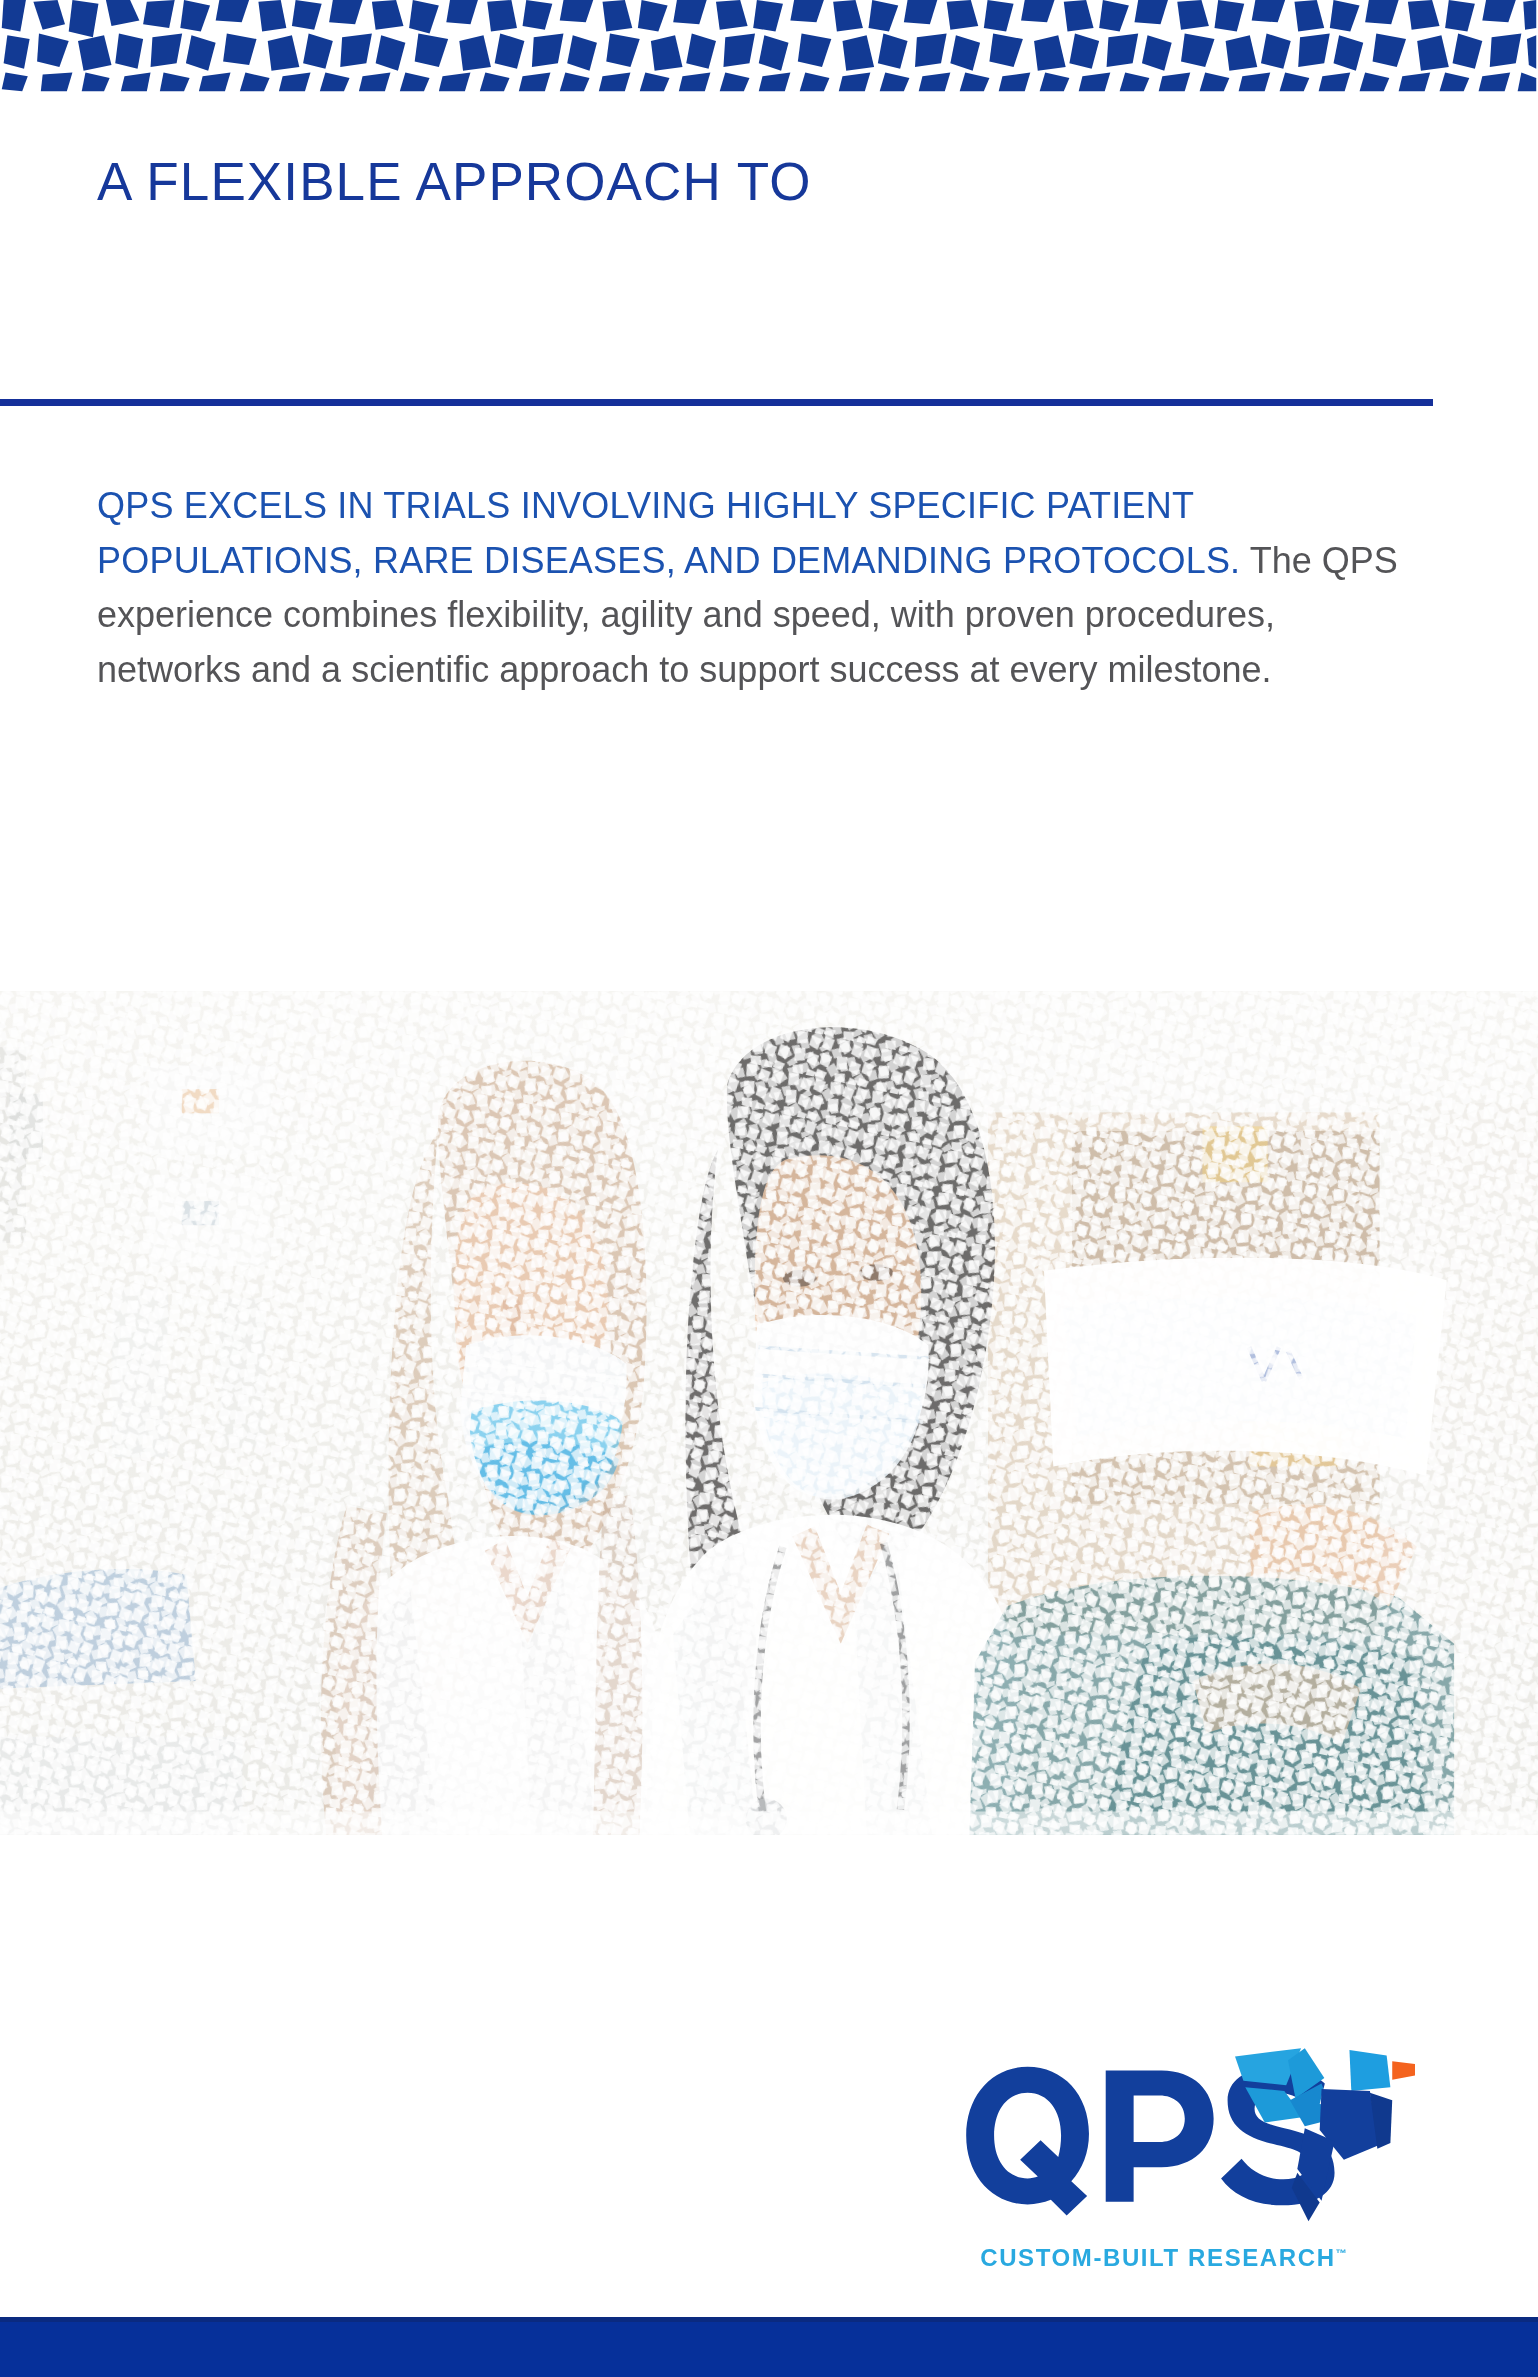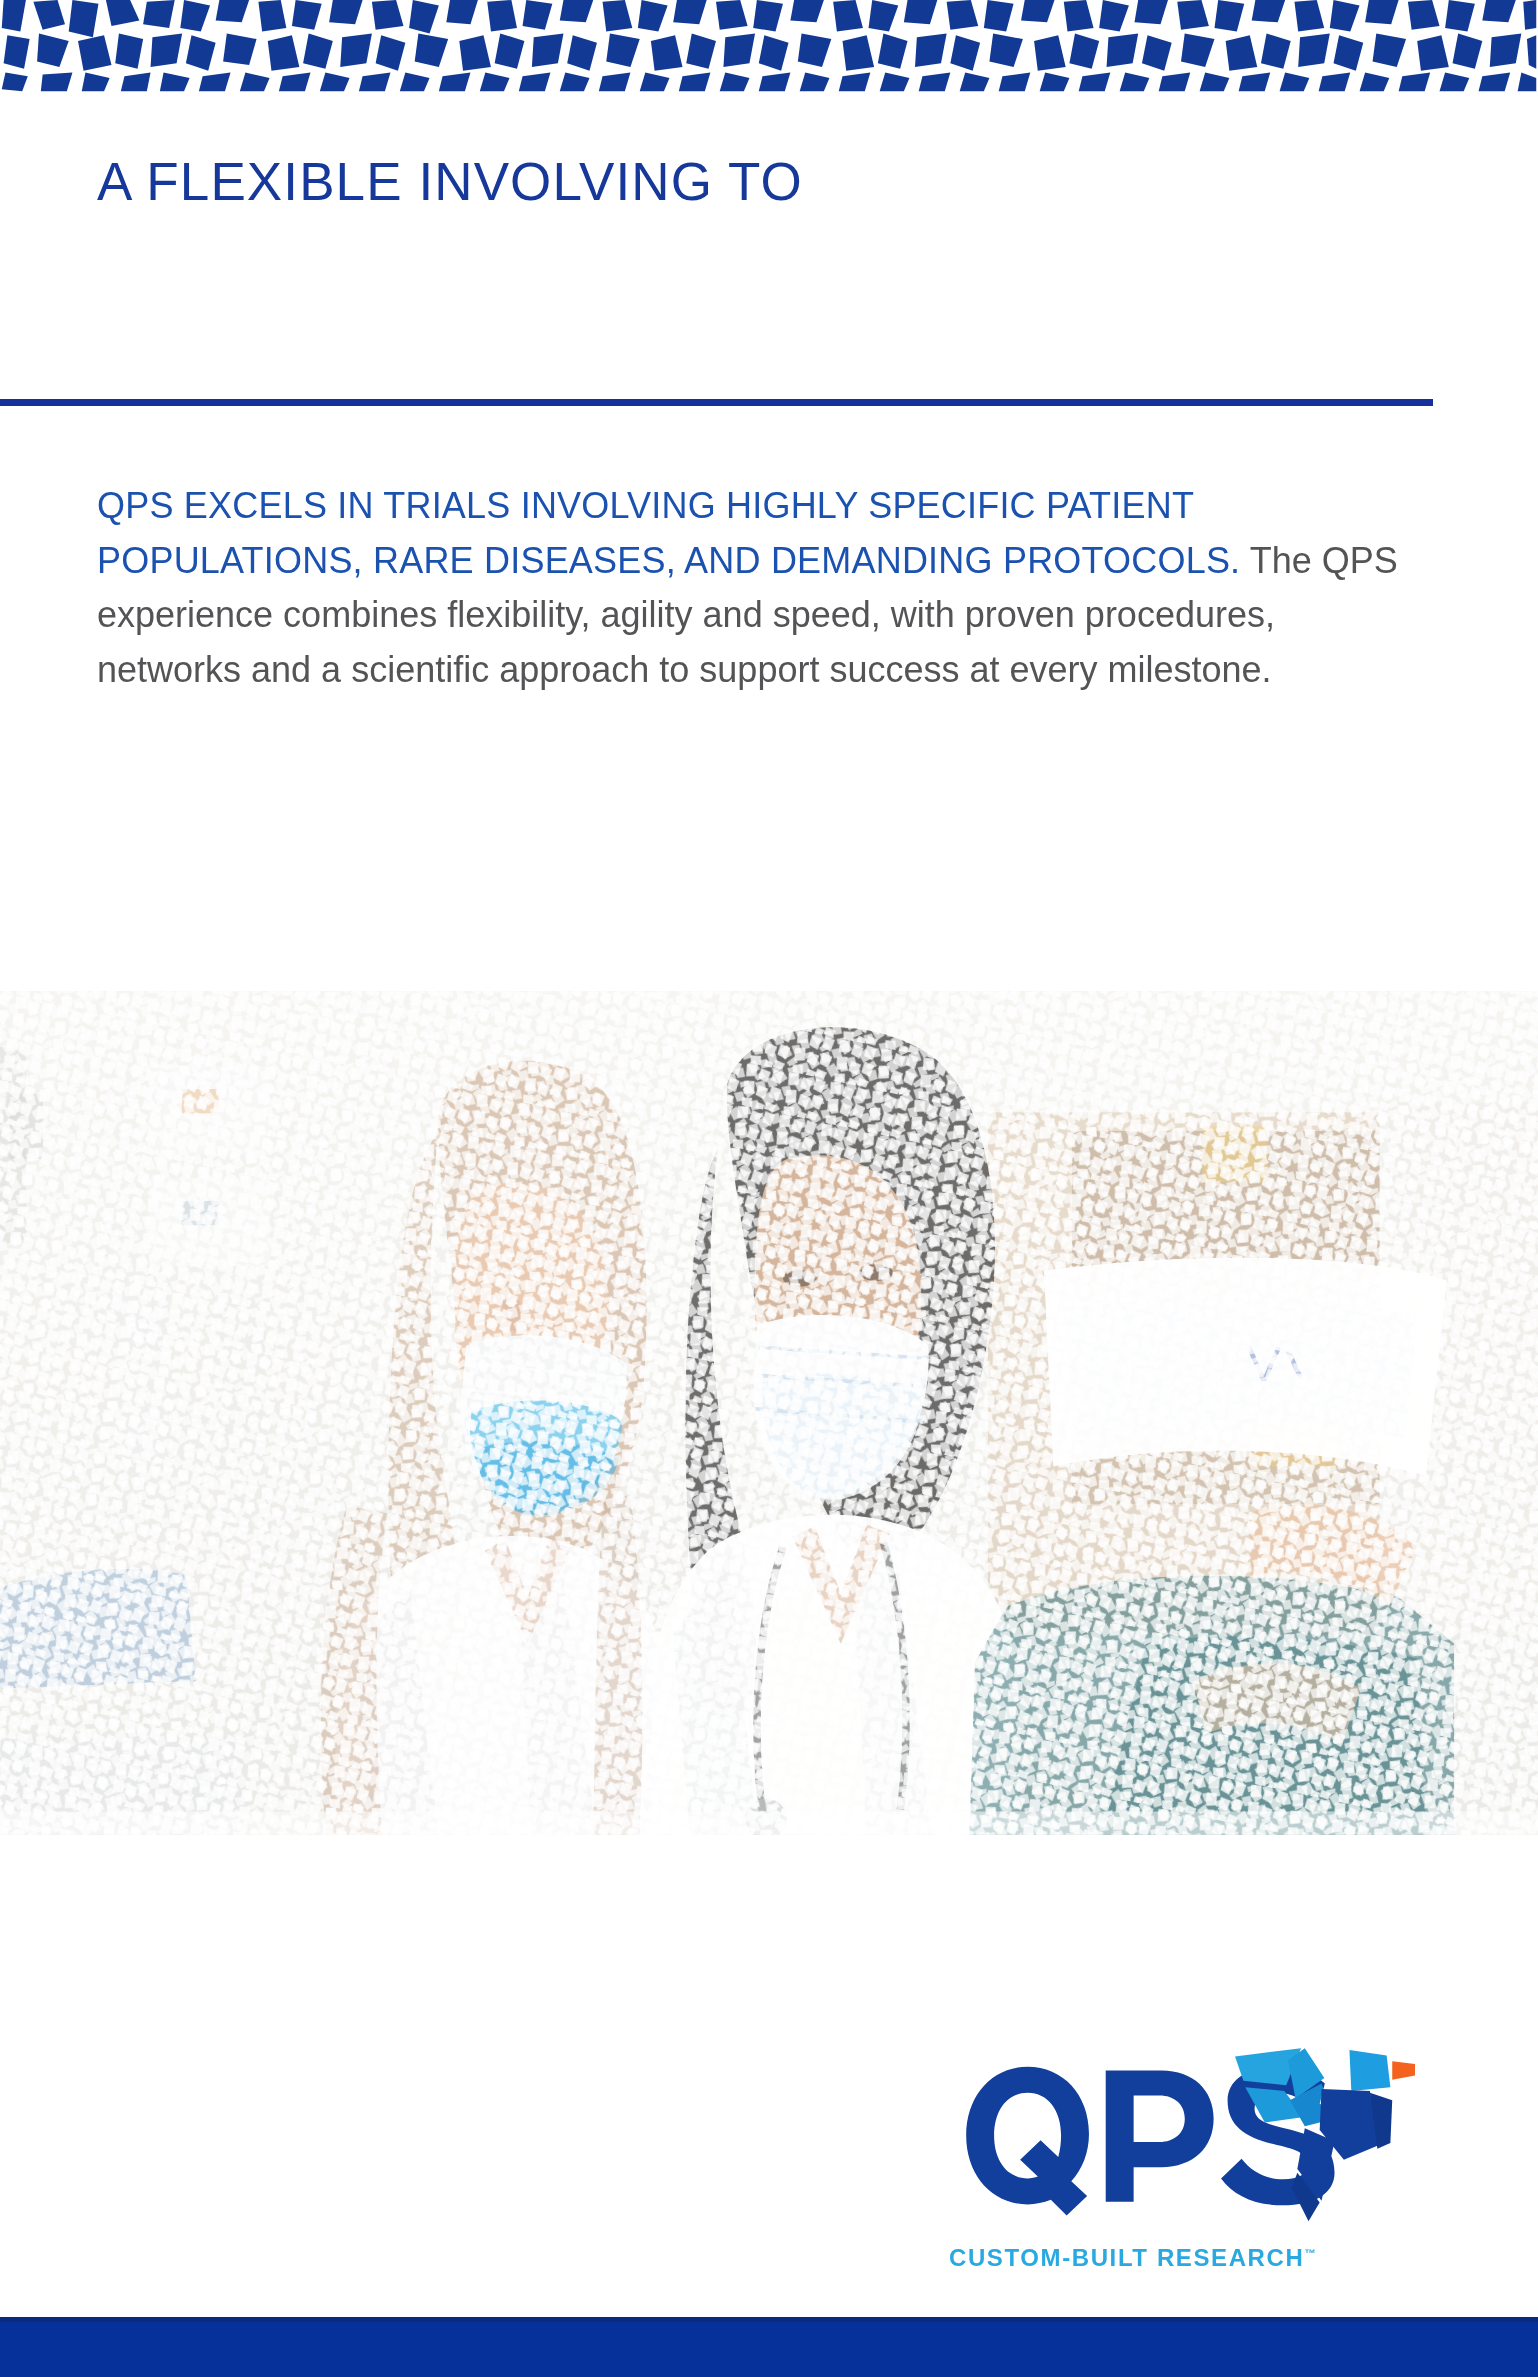--- a/index.html
+++ b/index.html
@@ -97,21 +97,21 @@
     top: 2037px;
     width: 466px;
     height: 261px;
   }
   #logo-mark { position: absolute; left: 0; top: 0; width: 466px; height: 200px; }
   #logo-tagline {
     position: absolute;
     left: 0;
     top: 207px;
     width: 429px;
-    text-align: left;
+    text-align: center;
     color: #29a9e0;
     font-size: 24px;
     font-weight: 700;
     letter-spacing: 1.6px;
     white-space: nowrap;
   }
   #logo-tagline .tm {
     font-size: 11.2px;
     vertical-align: super;
     letter-spacing: 0;
@@ -262,21 +262,21 @@
       <polygon points="1466,78 1492,84 1486,98 1460,98"></polygon>
       <polygon points="1506,82 1536,78 1530,98 1502,98"></polygon>
       <polygon points="1552,78 1578,84 1572,98 1546,98"></polygon>
       <polygon points="1592,82 1622,78 1616,98 1588,98"></polygon>
       <polygon points="1634,78 1650,84 1650,98 1630,98"></polygon>
     </g>
   </svg>
 </div>
 
 <div id="headline">
-  <div class="hl-line hl-light">A FLEXIBLE INVOLVING TO</div>
+  <div class="hl-line hl-light">A FLEXIBLE APPROACH TO</div>
 </div>
 
 <div id="divider"></div>
 
 <p id="body-copy"><span class="lead">QPS EXCELS IN TRIALS INVOLVING HIGHLY SPECIFIC PATIENT POPULATIONS, RARE DISEASES, AND DEMANDING PROTOCOLS.</span><span> The QPS experience combines flexibility, agility and speed, with proven procedures, networks and a scientific approach to support success at every milestone.</span></p>
 
 <div id="photo">
   <svg width="1538" height="844" viewBox="0 0 1650 905" xmlns="http://www.w3.org/2000/svg">
     <defs>
 

